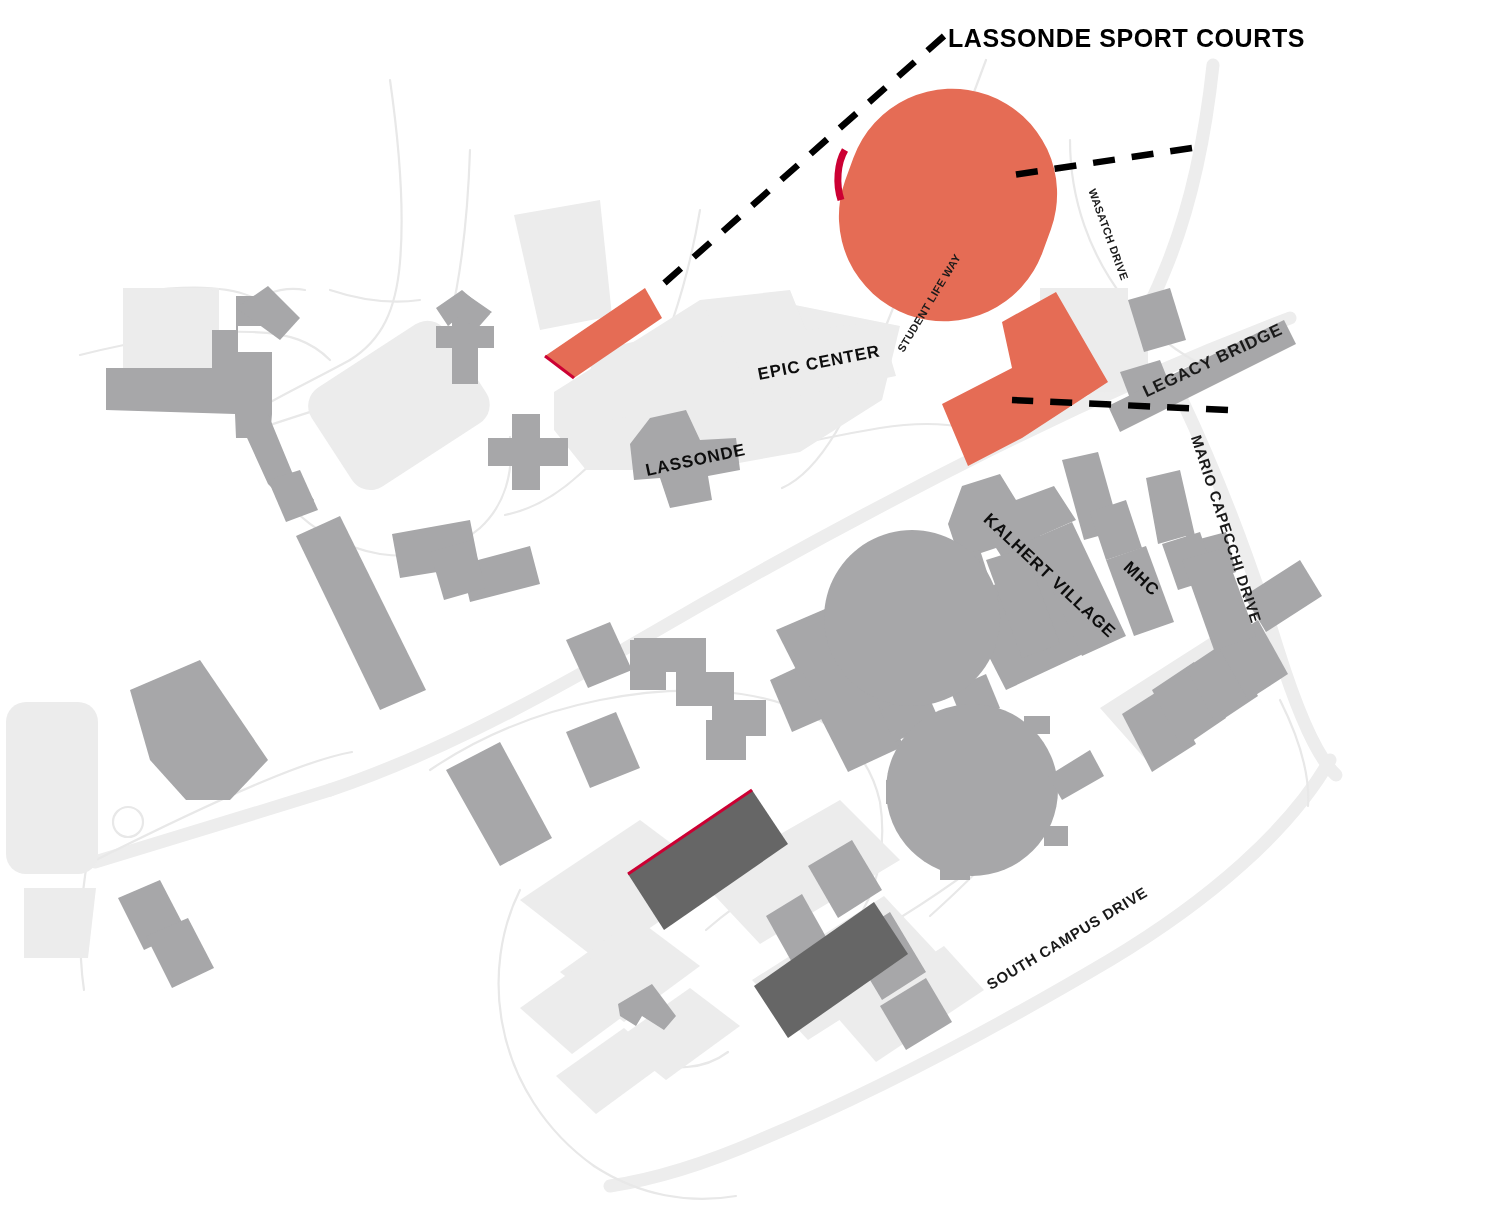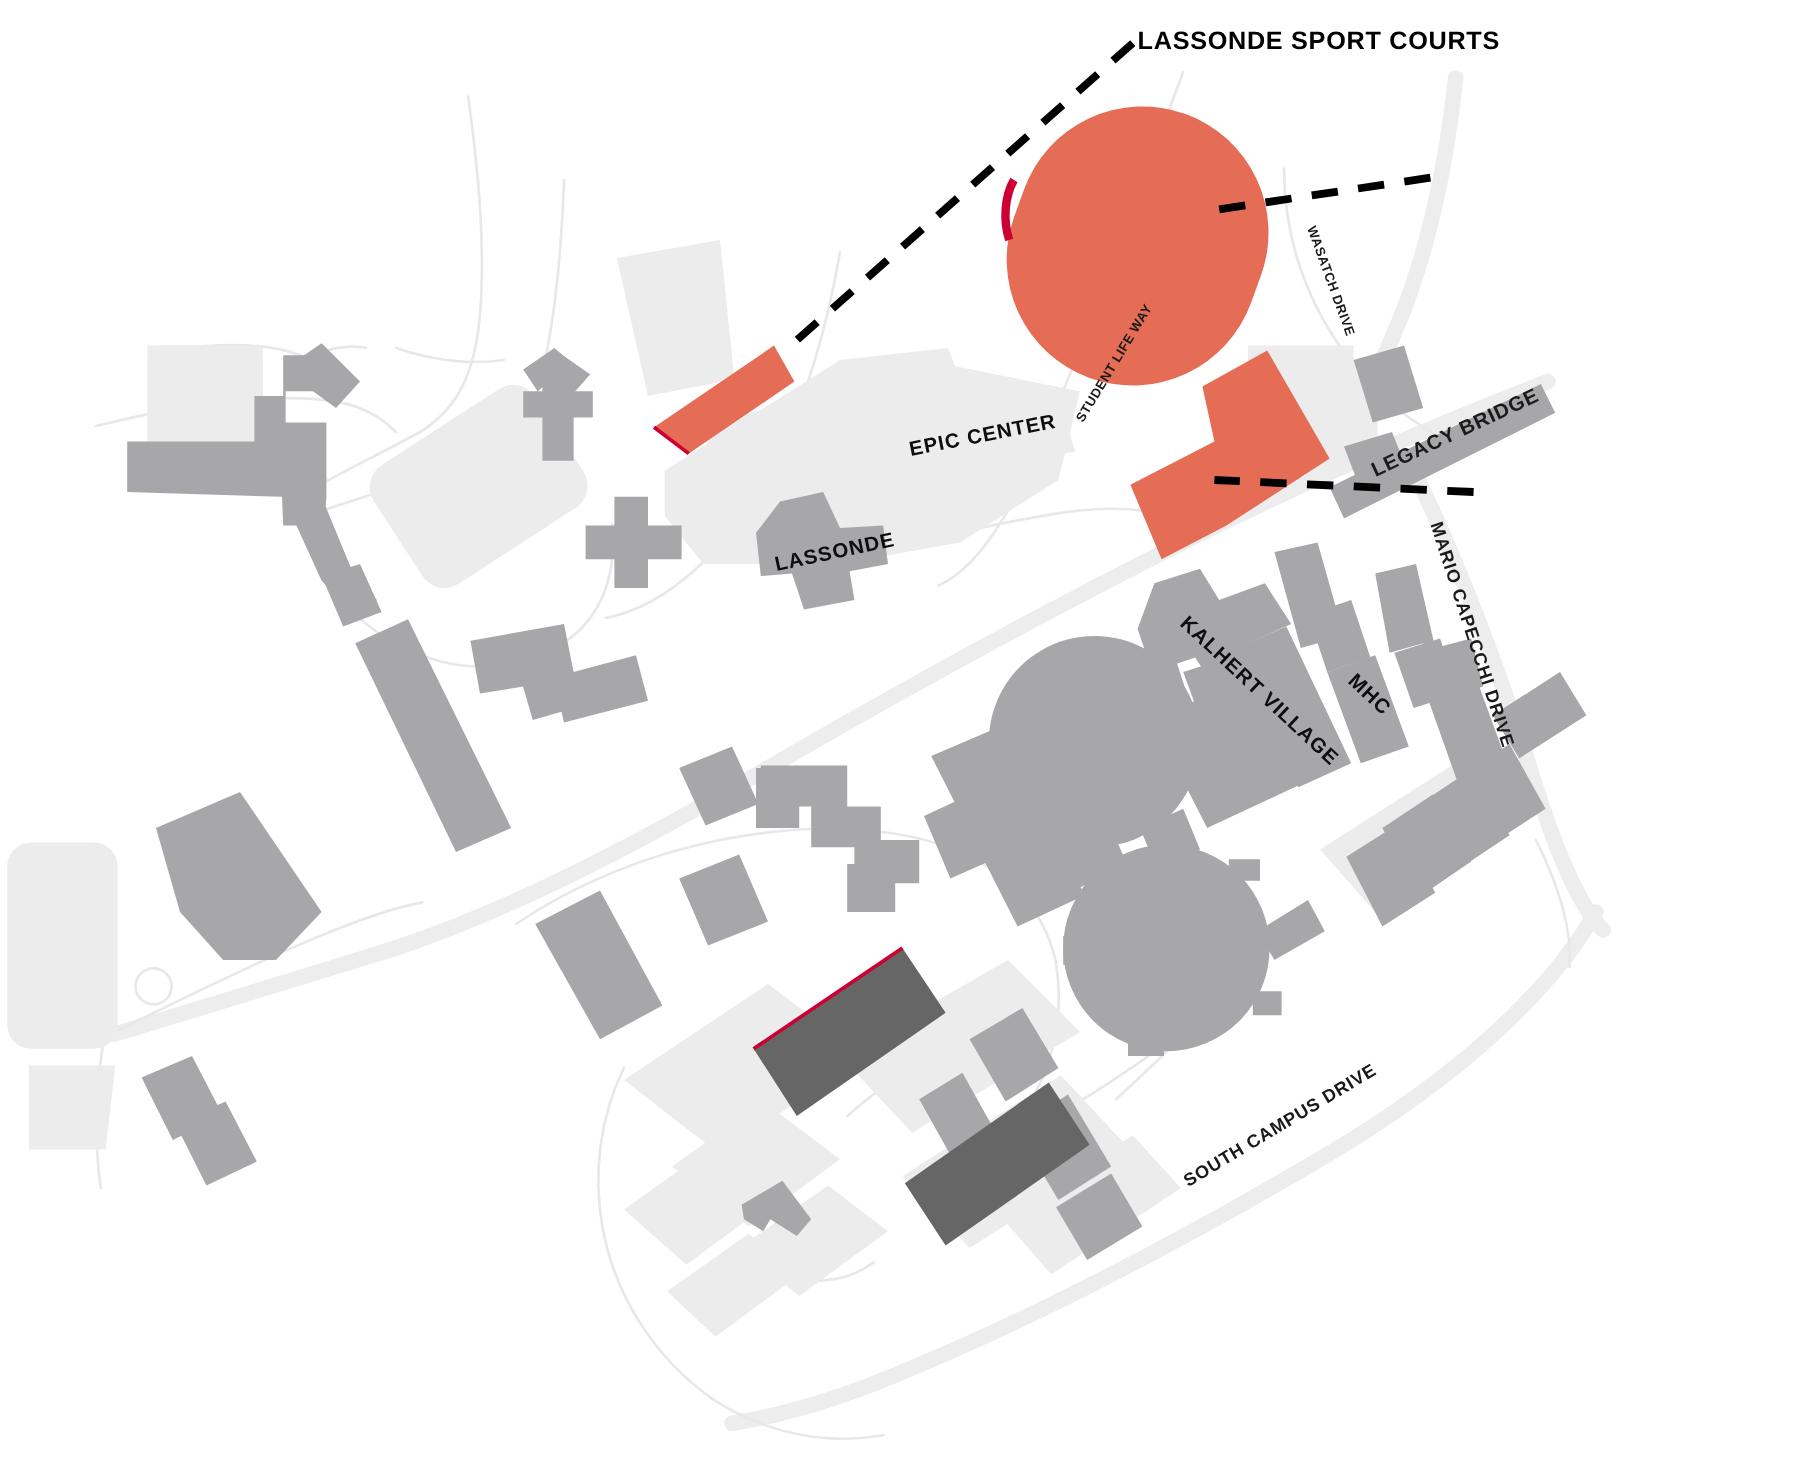--- a/index.html
+++ b/index.html
@@ -33,21 +33,21 @@
     position: absolute;
     font-family: "Liberation Sans", sans-serif;
     font-weight: bold;
     color: #0d0d0d;
     white-space: nowrap;
     letter-spacing: 0.5px;
     transform-origin: 0 50%;
     line-height: 1.28;
   }
   .callout-label {
-    font-size: 21px;
+    font-size: 25px;
     letter-spacing: 0.6px;
     font-weight: bold;
     color: #000000;
   }
   .callout-label .line2 { display: block; }
   .bldg-label {
     font-size: 17px;
     letter-spacing: 0.9px;
   }
   .street-label {

